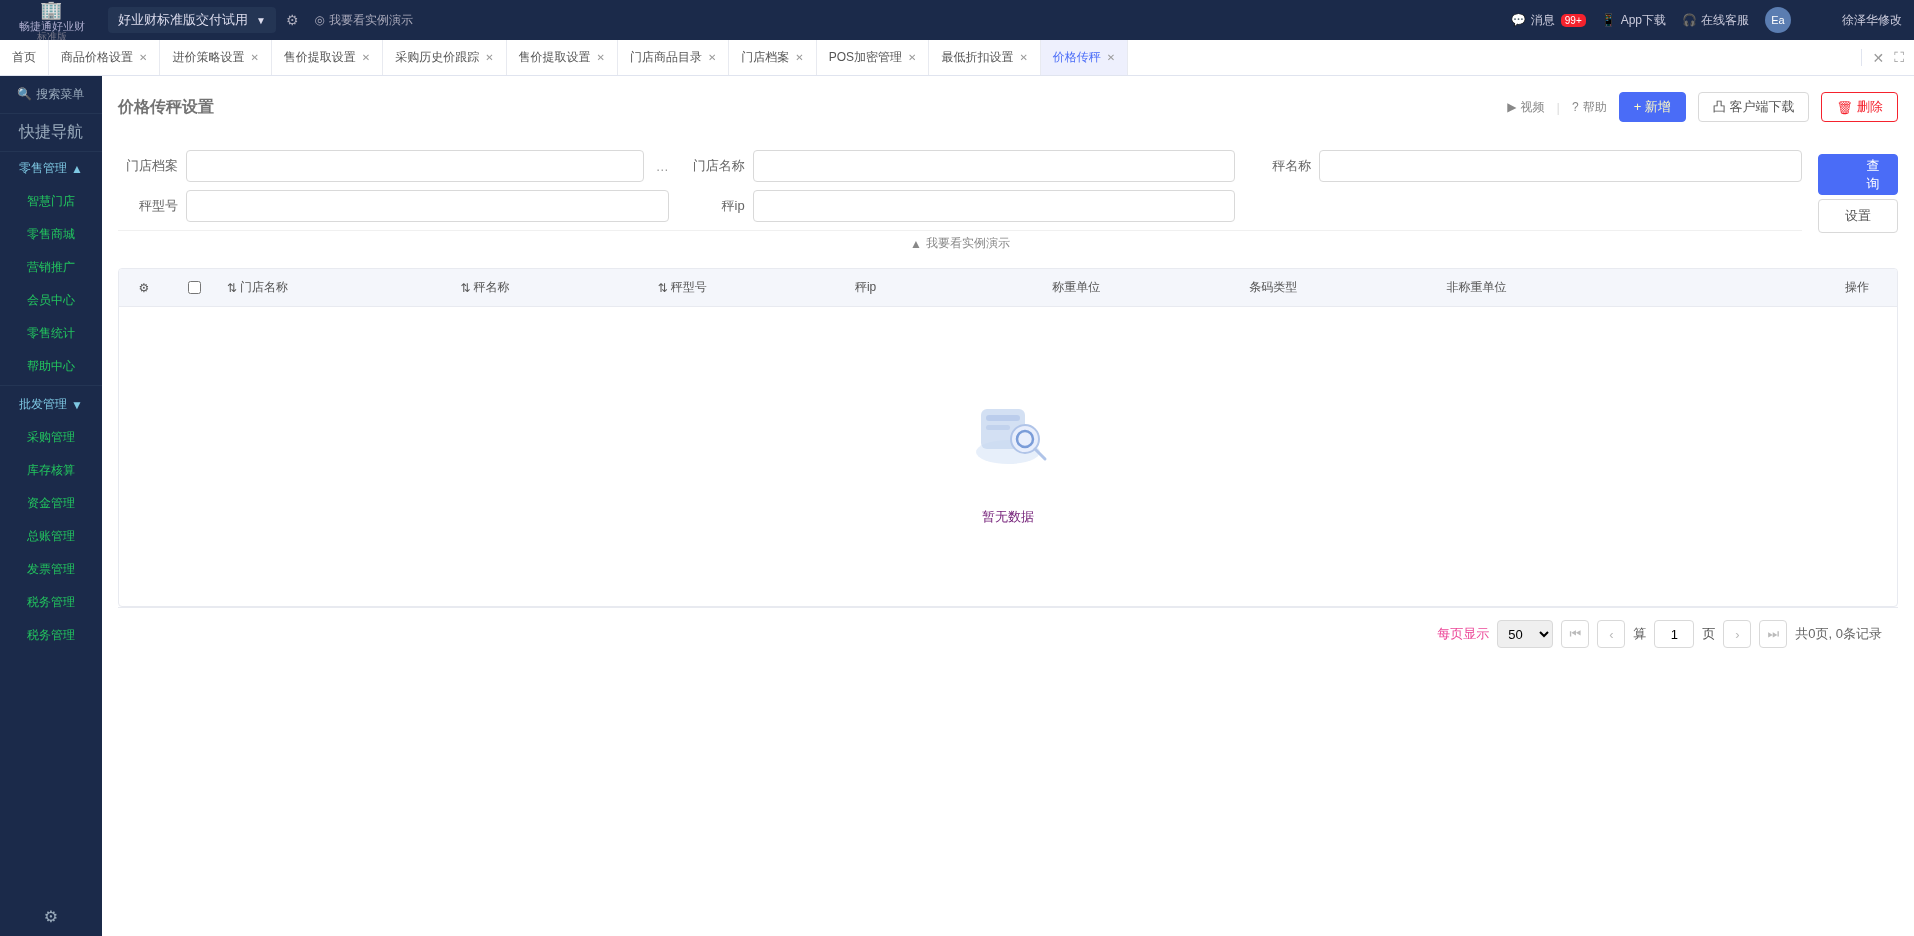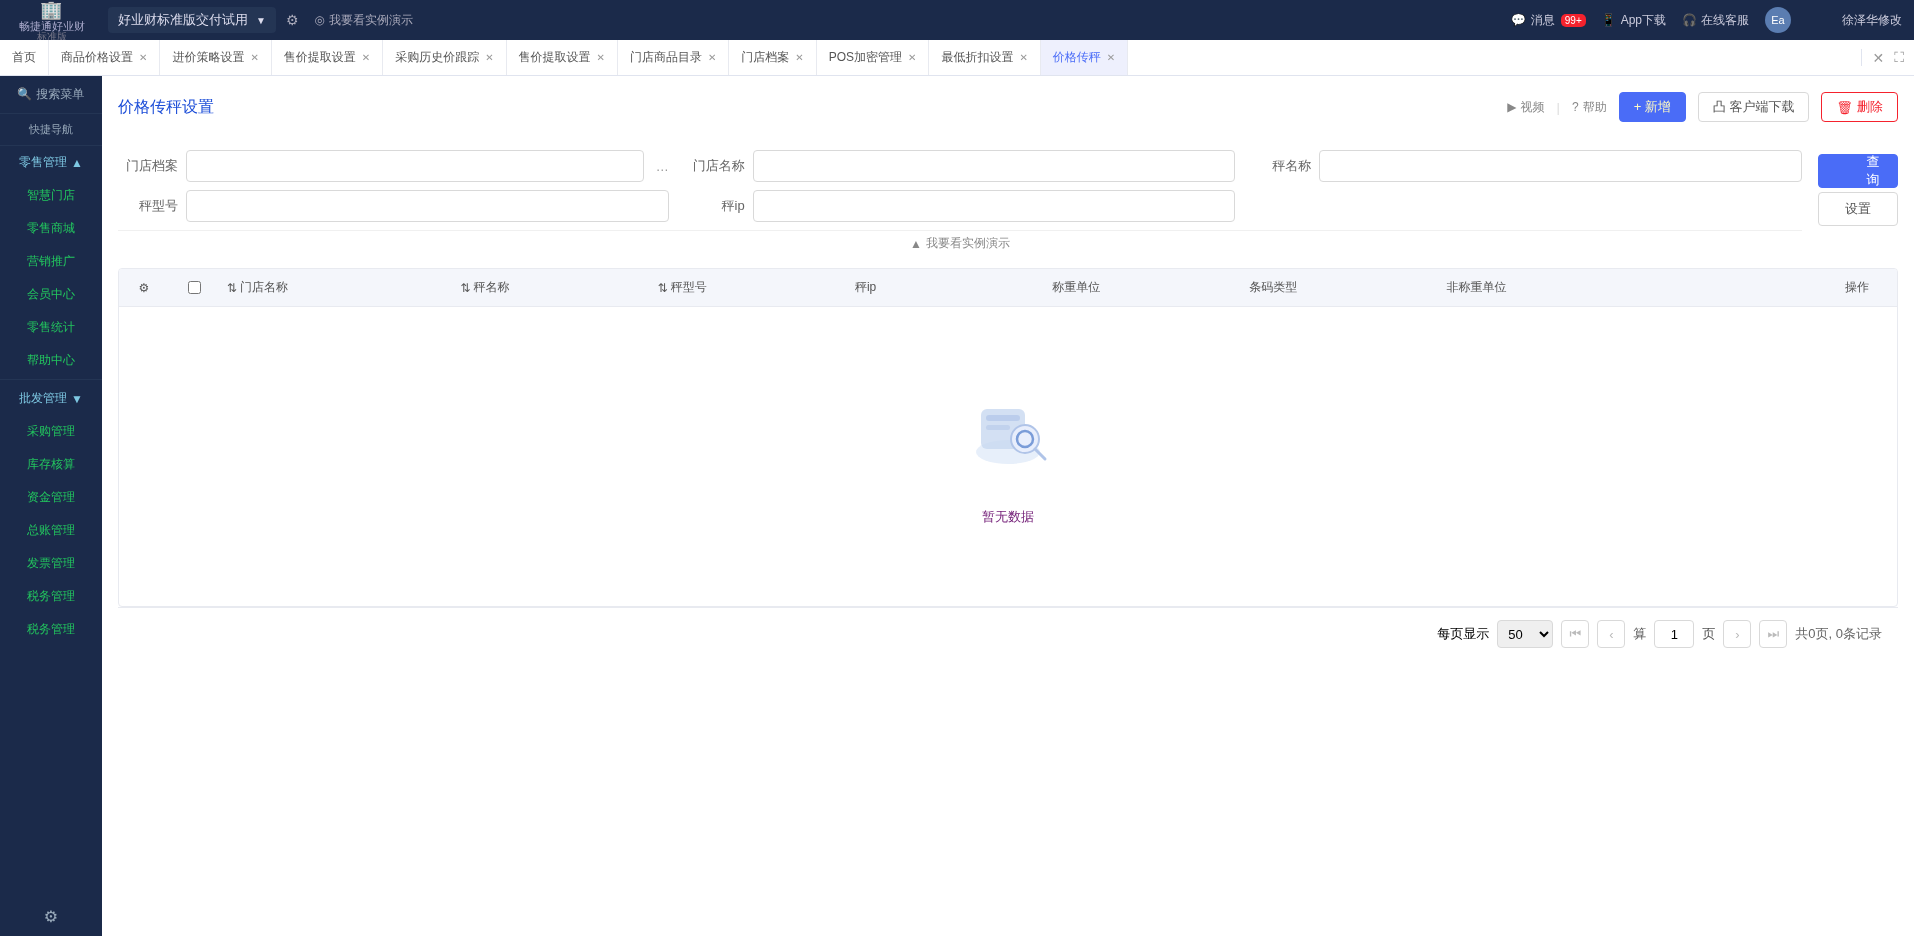--- a/index.html
+++ b/index.html
@@ -31,42 +31,42 @@
     .tab-item .close-icon { margin-left: 6px; color: #999; font-size: 10px; }
     .tab-bar-right { margin-left: auto; display: flex; align-items: center; border-left: 1px solid #e0e4ef; padding: 0 10px; gap: 10px; }
     .tab-bar-right-btn { cursor: pointer; color: #999; font-size: 14px; }
 
     
     .main-layout { display: flex; flex: 1; overflow: hidden; }
 
     
     .sidebar { width: 102px; background: #1b2a4a; flex-shrink: 0; display: flex; flex-direction: column; overflow-y: auto; }
     .sidebar-search { color: #9ab; font-size: 12px; padding: 10px 0 10px 0; text-align: center; cursor: pointer; border-bottom: 1px solid #243554; }
-    .sidebar-nav { color: #9ab; font-size: 11px; padding: 8px 0; text-align: center; cursor: pointer; border-bottom: 1px solid #243554; }
+    .sidebar-nav { color: #9ab; font-size: 16px; padding: 8px 0; text-align: center; cursor: pointer; border-bottom: 1px solid #243554; }
     .sidebar-section { color: #7ec8e3; font-size: 12px; padding: 8px 0; text-align: center; display: flex; align-items: center; justify-content: center; gap: 4px; cursor: pointer; }
     .sidebar-section.has-children { border-bottom: none; }
     .sidebar-item { color: #22c55e; font-size: 12px; padding: 8px 0; text-align: center; cursor: pointer; }
     .sidebar-divider { border-bottom: 1px solid #243554; margin: 2px 0; }
     .sidebar-bottom { margin-top: auto; padding: 10px 0; text-align: center; color: #9ab; font-size: 16px; cursor: pointer; }
 
     
     .content-area { flex: 1; overflow: auto; background: #f0f2f5; }
 
     
     .page-content { padding: 16px; background: #fff; margin: 0; min-height: 100%; }
     .page-header { display: flex; align-items: center; justify-content: space-between; margin-bottom: 16px; }
-    .page-title { font-size: 16px; font-weight: normal; color: #1d4ed8; }
+    .page-title { font-size: 16px; font-weight: bold; color: #737373; }
     .page-header-right { display: flex; align-items: center; gap: 12px; }
     .page-header-right .help-link { display: flex; align-items: center; color: #888; font-size: 12px; gap: 4px; cursor: pointer; }
     .page-header-right .divider { color: #ddd; }
     .btn { display: inline-flex; align-items: center; gap: 4px; padding: 5px 14px; border-radius: 4px; font-size: 13px; cursor: pointer; border: 1px solid transparent; }
     .btn-primary { background: #4a6cf7; color: #fef9c3; border-color: #4a6cf7; }
     .btn-default { background: #fff; color: #555; border-color: #d9d9d9; }
     .btn-danger { background: #fff; color: #f5222d; border-color: #f5222d; }
-    .btn-query { background: #4a6cf7; color: #fff; border-color: #4a6cf7; width: 80px; height: 34px; justify-content: flex-end; padding-left: 44px; }
+    .btn-query { background: #4a6cf7; color: #fff; border-color: #4a6cf7; width: 80px; height: 41px; justify-content: flex-end; padding-left: 44px; }
     .btn-set { background: #fff; color: #555; border-color: #d9d9d9; width: 80px; height: 34px; justify-content: center; margin-top: 4px; }
 
     
     .filter-area { background: #fff; padding: 12px 0; margin-bottom: 0; }
     .filter-row { display: flex; align-items: center; gap: 16px; margin-bottom: 8px; }
     .filter-item { display: flex; align-items: center; gap: 8px; flex: 1; min-width: 0; }
     .filter-label { color: #666; font-size: 13px; white-space: nowrap; min-width: 60px; text-align: right; }
     .filter-input { flex: 1; height: 32px; border: 1px solid #d9d9d9; border-radius: 4px; padding: 0 8px; font-size: 13px; color: #333; outline: none; }
     .filter-ellipsis { color: #999; cursor: pointer; margin-left: 4px; }
     .filter-collapse { display: flex; align-items: center; justify-content: center; color: #888; font-size: 12px; cursor: pointer; padding: 4px 0; gap: 4px; border-top: 1px solid #f0f0f0; margin-top: 4px; }
@@ -86,21 +86,21 @@
     .th-nonweight { flex: 2; }
     .th-action { width: 80px; justify-content: center; }
 
     
     .empty-state { display: flex; flex-direction: column; align-items: center; justify-content: center; padding: 80px 0; }
     .empty-icon { font-size: 80px; margin-bottom: 12px; color: #b8c8e8; }
     .empty-text { color: #701a75; font-size: 13px; }
 
     
     .pagination-bar { display: flex; align-items: center; justify-content: flex-end; padding: 12px 16px; background: #fff; border-top: 1px solid #e8eaf0; gap: 8px; font-size: 13px; color: #555; }
-    .page-size-label { color: #000000; }
+    .page-size-label { color: #ec4899; }
     .page-size-select { border: 1px solid #d9d9d9; border-radius: 4px; padding: 2px 6px; font-size: 13px; height: 28px; }
     .page-nav-btn { width: 28px; height: 28px; display: flex; align-items: center; justify-content: center; border: 1px solid #d9d9d9; border-radius: 4px; cursor: pointer; color: #666; background: #fff; }
     .page-nav-btn:disabled, .page-nav-btn.disabled { color: #bbb; cursor: not-allowed; }
     .page-input { border: 1px solid #d9d9d9; border-radius: 4px; width: 40px; height: 28px; text-align: center; font-size: 13px; }
     .page-info { color: #666; }
 
     
     ::-webkit-scrollbar { width: 6px; height: 6px; }
     ::-webkit-scrollbar-track { background: #f0f2f5; }
     ::-webkit-scrollbar-thumb { background: #c1c7d0; border-radius: 3px; }

